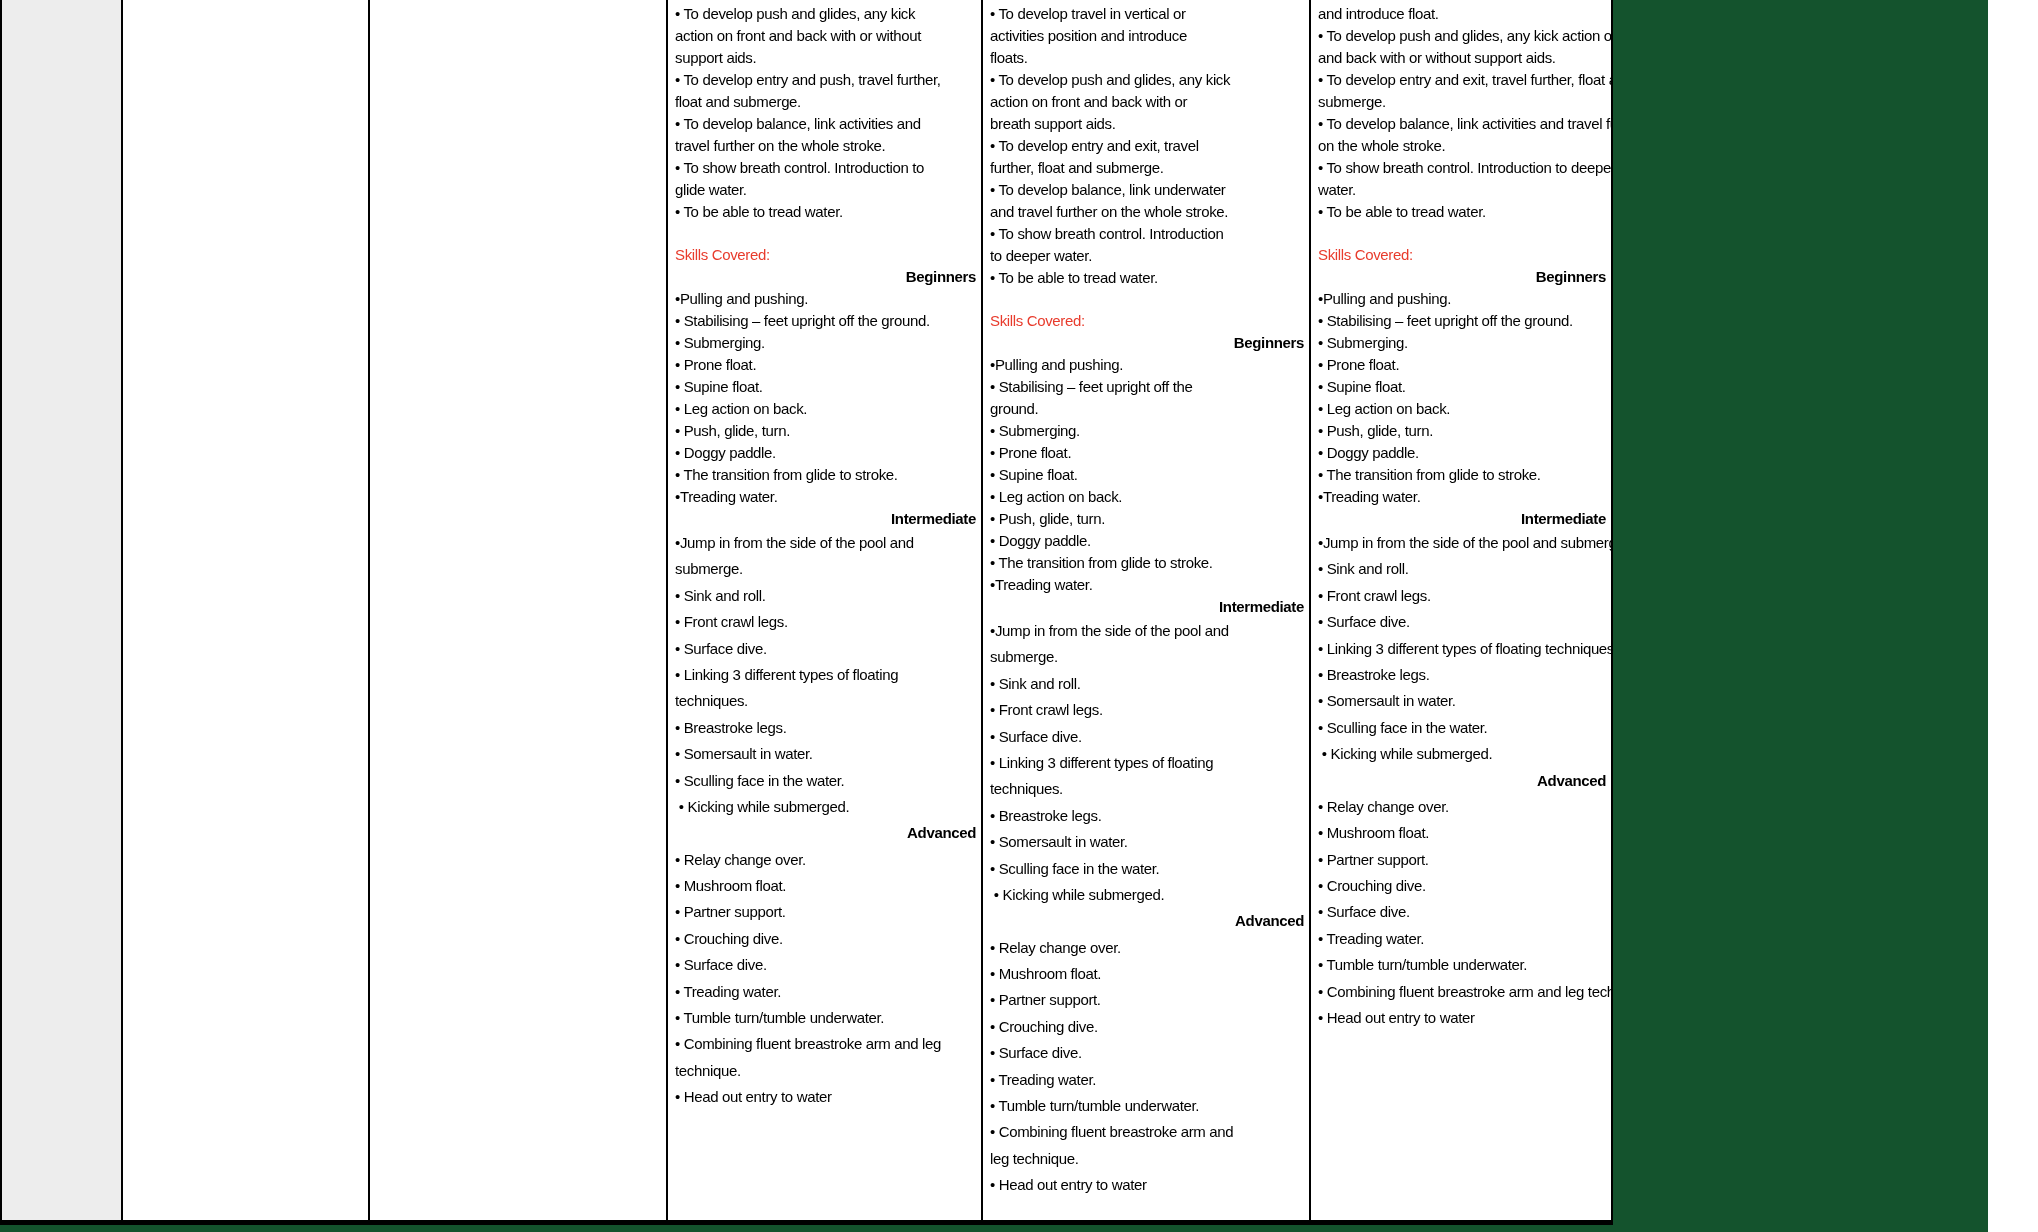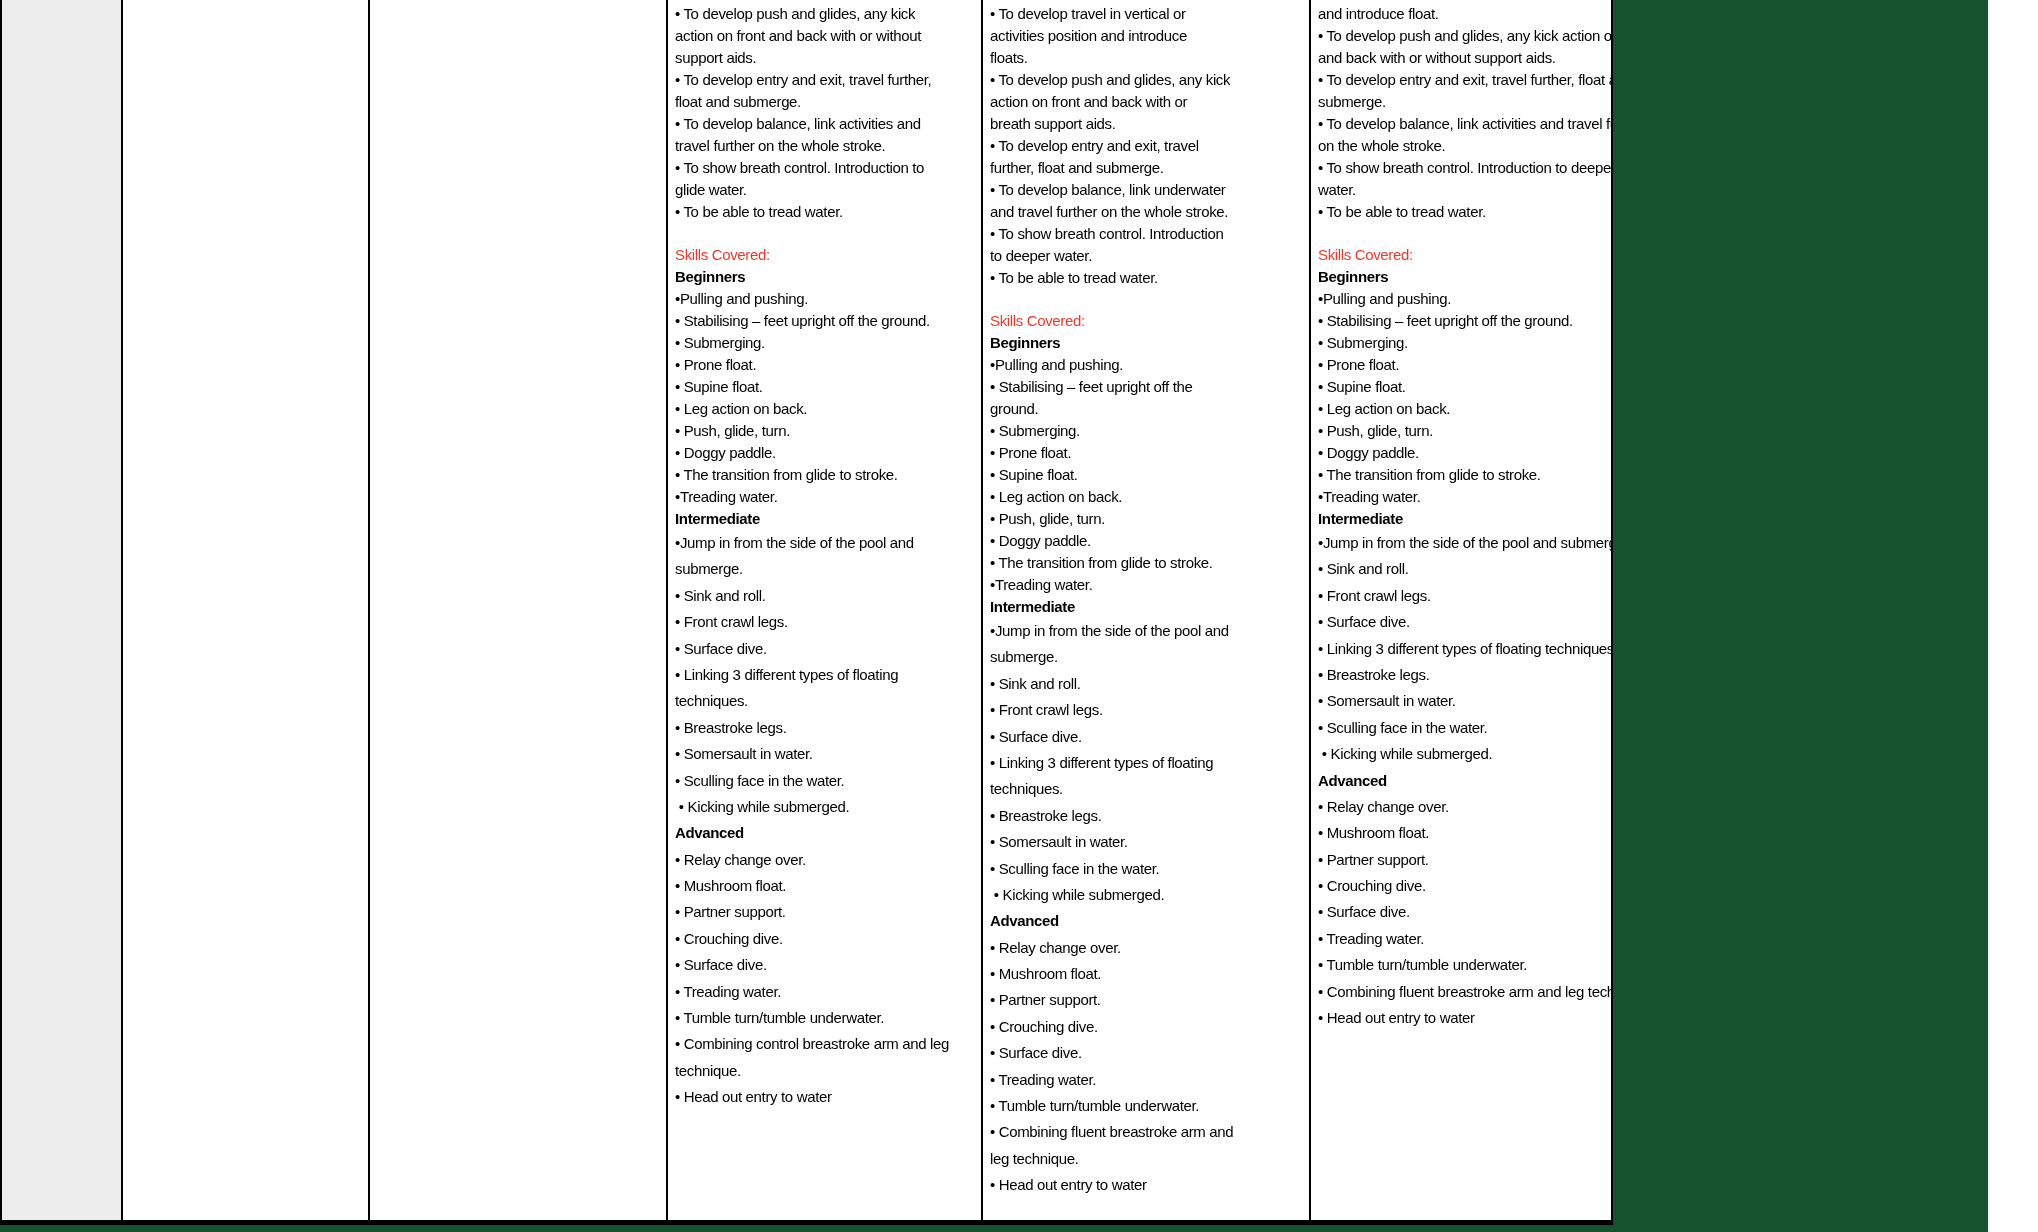--- a/index.html
+++ b/index.html
@@ -47,37 +47,37 @@
 
   .ln {
     white-space: pre;
     font-size: 15px;
     letter-spacing: -0.35px;
     color: #000000;
     height: 22px;
     line-height: 22px;
   }
   .ln.w   { height: 26.4px; line-height: 26.4px; }
-  .ln.b   { font-weight: bold; }
+  .ln.b   { font-weight: bold; text-align: right; }
   .ln.blank { height: 21px; }
   
 </style>
 </head>
 <body>
 
 <div class="page">
   <div class="curriculum-table" id="table-root">
       <div class="cell shaded"></div>
       <div class="cell"></div>
       <div class="cell"></div>
       <div class="cell">
         <div class="ln">• To develop push and glides, any kick</div>
         <div class="ln">action on front and back with or without</div>
         <div class="ln">support aids.</div>
-        <div class="ln">• To develop entry and exit, travel further,</div>
+        <div class="ln">• To develop entry and push, travel further,</div>
         <div class="ln">float and submerge.</div>
         <div class="ln">• To develop balance, link activities and</div>
         <div class="ln">travel further on the whole stroke.</div>
         <div class="ln">• To show breath control. Introduction to</div>
         <div class="ln">glide water.</div>
         <div class="ln">• To be able to tread water.</div>
         <div class="ln blank"></div>
         <div class="ln" style="color: rgb(232, 59, 44);">Skills Covered:</div>
         <div class="ln b">Beginners</div>
         <div class="ln">•Pulling and pushing.</div>
@@ -103,21 +103,21 @@
         <div class="ln w">• Sculling face in the water.</div>
         <div class="ln w"> • Kicking while submerged.</div>
         <div class="ln w b">Advanced</div>
         <div class="ln w">• Relay change over.</div>
         <div class="ln w">• Mushroom float.</div>
         <div class="ln w">• Partner support.</div>
         <div class="ln w">• Crouching dive.</div>
         <div class="ln w">• Surface dive.</div>
         <div class="ln w">• Treading water.</div>
         <div class="ln w">• Tumble turn/tumble underwater.</div>
-        <div class="ln w">• Combining control breastroke arm and leg</div>
+        <div class="ln w">• Combining fluent breastroke arm and leg</div>
         <div class="ln w">technique.</div>
         <div class="ln w">• Head out entry to water</div>
       </div>
       <div class="cell">
         <div class="ln">• To develop travel in vertical or</div>
         <div class="ln">activities position and introduce</div>
         <div class="ln">floats.</div>
         <div class="ln">• To develop push and glides, any kick</div>
         <div class="ln">action on front and back with or</div>
         <div class="ln">breath support aids.</div>

